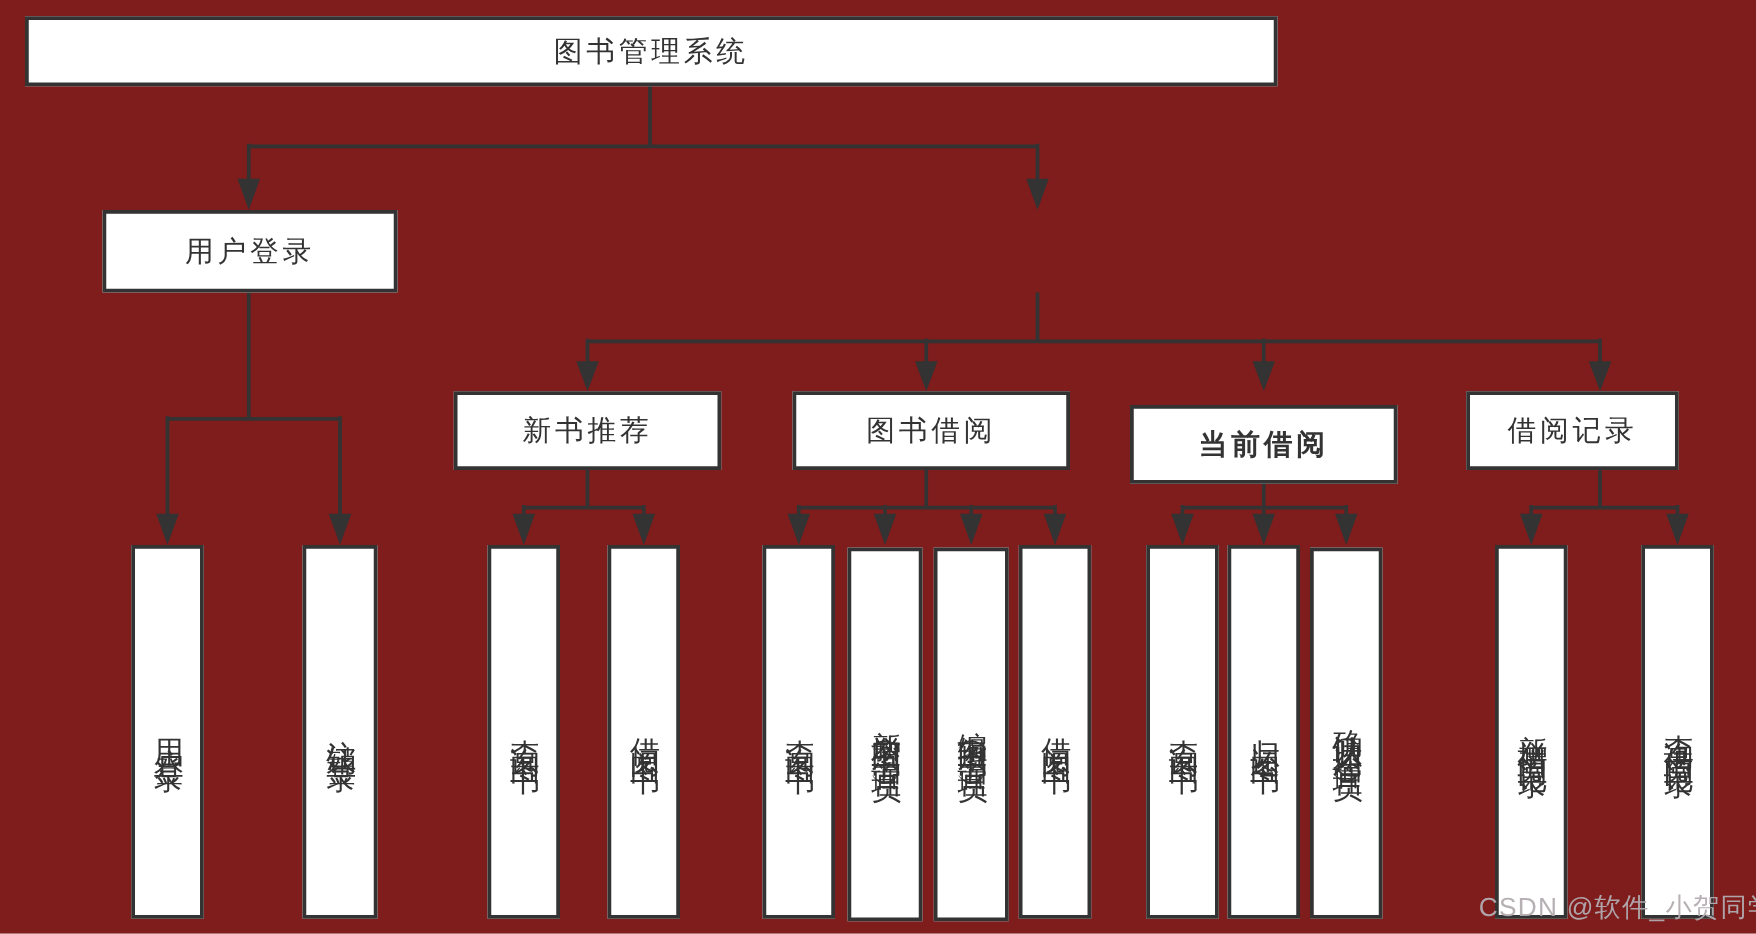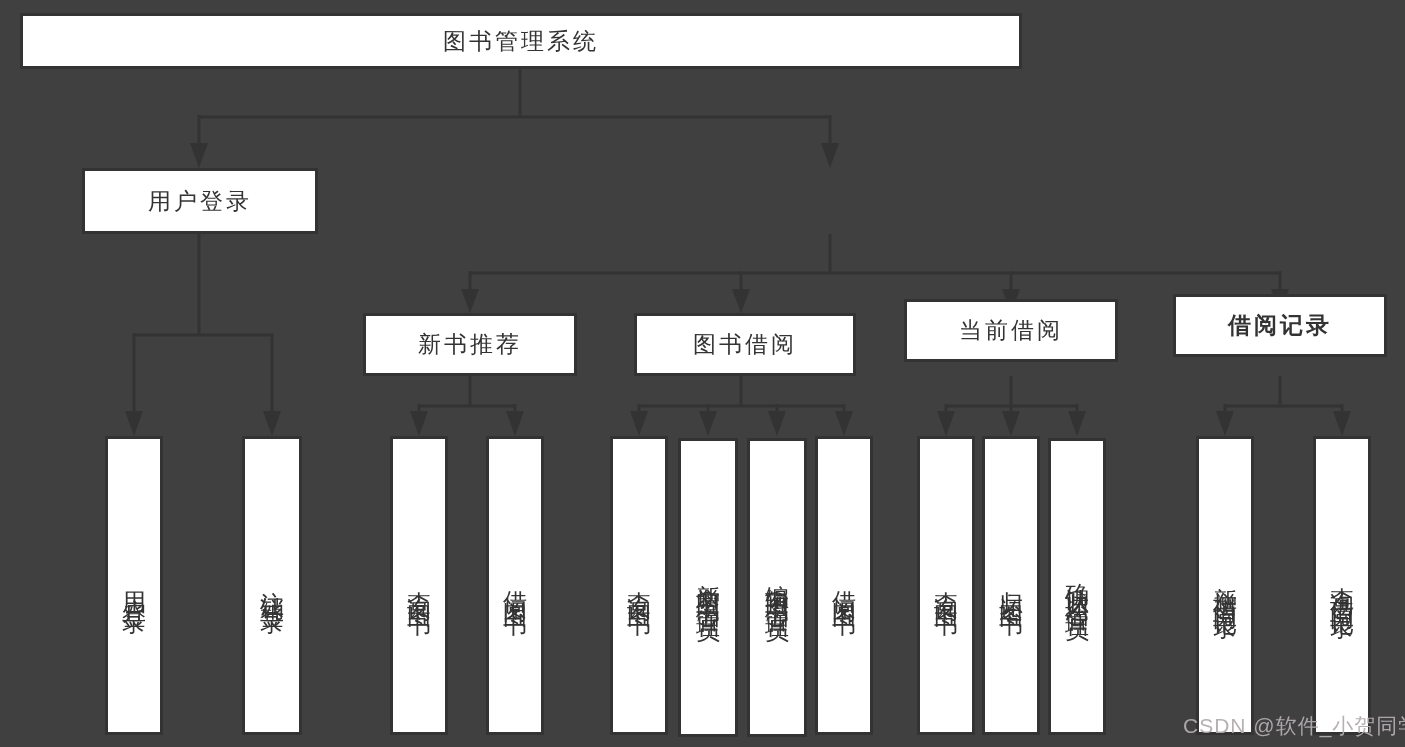--- a/index.html
+++ b/index.html
@@ -1,20 +1,20 @@
 <!DOCTYPE html>
 <html><head>
 <meta charset="utf-8">
 <style>
   html, body { margin: 0; padding: 0; background: #ffffff; }
   #canvas {
     position: relative;
     width: 1405px;
     height: 747px;
-    background: #404040;
+    background: #7f1d1d;
     font-family: "Liberation Sans", sans-serif;
     overflow: hidden;
   }
   #wires {
     position: absolute;
     left: 0; top: 0;
     width: 1405px; height: 747px;
     z-index: 1;
   }
   .box {
@@ -113,24 +113,24 @@
   <div class="box" style="left:82px; top:168px; width:236px; height:66px;">
     <span class="h-label">用户登录</span>
   </div>
 
   <div class="box" style="left:363px; top:313px; width:214px; height:63px;">
     <span class="h-label">新书推荐</span>
   </div>
   <div class="box" style="left:634px; top:313px; width:222px; height:63px;">
     <span class="h-label">图书借阅</span>
   </div>
-  <div class="box" style="left:904px; top:299px; width:214px; height:63px;">
+  <div class="box" style="left:904px; top:324px; width:214px; height:63px;font-weight:bold;">
     <span class="h-label">当前借阅</span>
   </div>
-  <div class="box" style="left:1173px; top:294px; width:214px; height:63px;font-weight:bold;">
+  <div class="box" style="left:1173px; top:313px; width:170px; height:63px;">
     <span class="h-label">借阅记录</span>
   </div>
 
   <div class="box" style="left:105px; top:436px; width:58px; height:299px;">
     <span class="v-label">用户登录</span>
   </div>
   <div class="box" style="left:242px; top:436px; width:60px; height:299px;">
     <span class="v-label">注销登录</span>
   </div>
 

